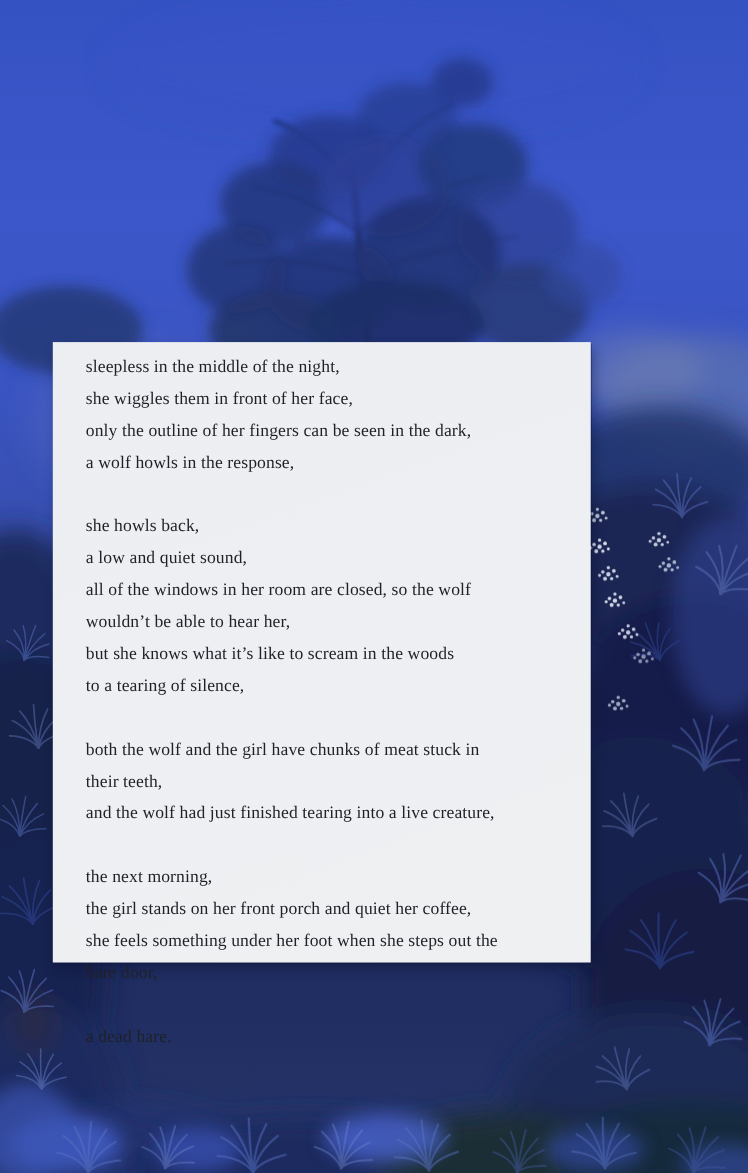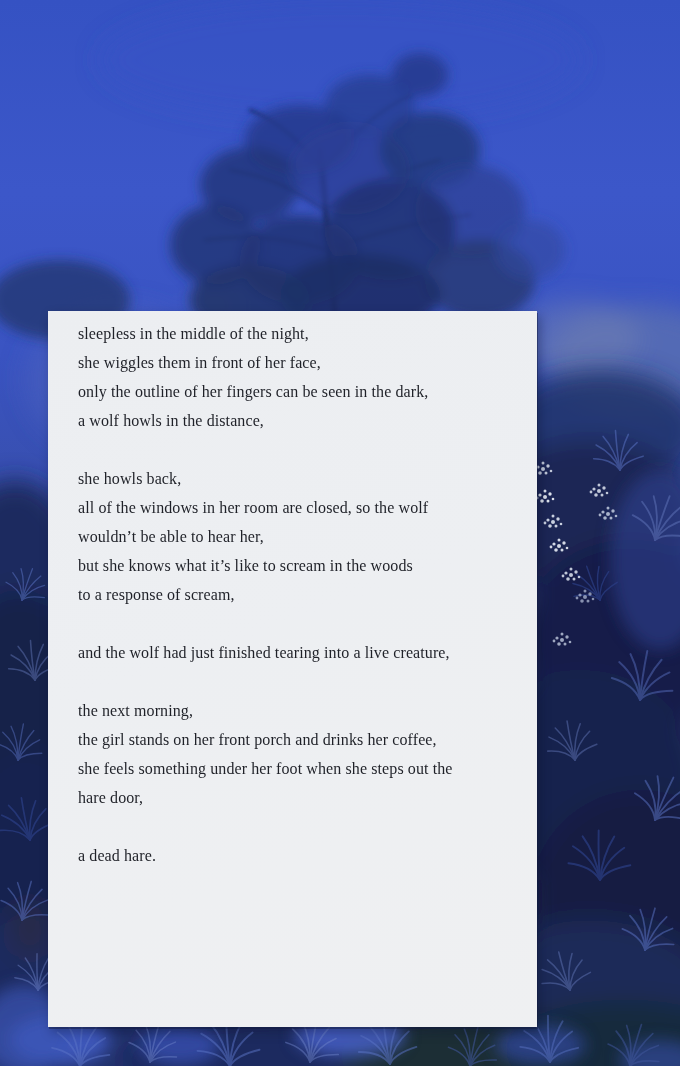--- a/index.html
+++ b/index.html
@@ -8,21 +8,21 @@
     overflow: hidden;
     background: #32479c;
     font-family: "Liberation Serif", "DejaVu Serif", serif;
   }
   .scene { position: relative; width: 680px; height: 1066px; overflow: hidden; }
   .bg { position: absolute; left: 0; top: 0; width: 680px; height: 1066px; display: block; }
 
   .card {
     position: absolute;
     left: 48px; top: 311px;
-    width: 489px; height: 716px;
+    width: 489px; height: 564px;
     box-sizing: border-box;
     padding: 8px 24px 10px 30px;
     background: linear-gradient(160deg, #eceef1 0%, #edeff2 45%, #eff0f2 100%);
     box-shadow: 1px 2px 0 rgba(18, 26, 64, 0.45), 3px 5px 10px rgba(8, 14, 40, 0.35);
   }
   .stanza { margin: 0 0 29px 0; }
   .stanza:last-child { margin-bottom: 14px; }
   .line {
     margin: 0;
     font-size: 16px;
@@ -195,35 +195,38 @@
       <use href="#bloom" transform="translate(585,597)" color="#b9c4dd" opacity="0.7"></use>
       <use href="#bloom" transform="translate(562,640)" color="#cdd6e8" opacity="0.75"></use>
     </g>
   </svg>
 
   <main class="card">
     <section class="stanza">
       <p class="line">sleepless in the middle of the night,</p>
       <p class="line">she wiggles them in front of her face,</p>
       <p class="line">only the outline of her fingers can be seen in the dark,</p>
-      <p class="line">a wolf howls in the distance,</p>
+      <p class="line">a wolf howls in the response,</p>
     </section>
     <section class="stanza">
       <p class="line">she howls back,</p>
+      <p class="line">a low and quiet sound,</p>
       <p class="line">all of the windows in her room are closed, so the wolf</p>
       <p class="line">wouldn’t be able to hear her,</p>
       <p class="line">but she knows what it’s like to scream in the woods</p>
-      <p class="line">to a response of scream,</p>
-    </section>
-    <section class="stanza">
+      <p class="line">to a tearing of silence,</p>
+    </section>
+    <section class="stanza">
+      <p class="line">both the wolf and the girl have chunks of meat stuck in</p>
+      <p class="line">their teeth,</p>
       <p class="line">and the wolf had just finished tearing into a live creature,</p>
     </section>
     <section class="stanza">
       <p class="line">the next morning,</p>
-      <p class="line">the girl stands on her front porch and drinks her coffee,</p>
+      <p class="line">the girl stands on her front porch and quiet her coffee,</p>
       <p class="line">she feels something under her foot when she steps out the</p>
       <p class="line">hare door,</p>
     </section>
     <section class="stanza">
       <p class="line">a dead hare.</p>
     </section>
   </main>
 
 </div>
 

